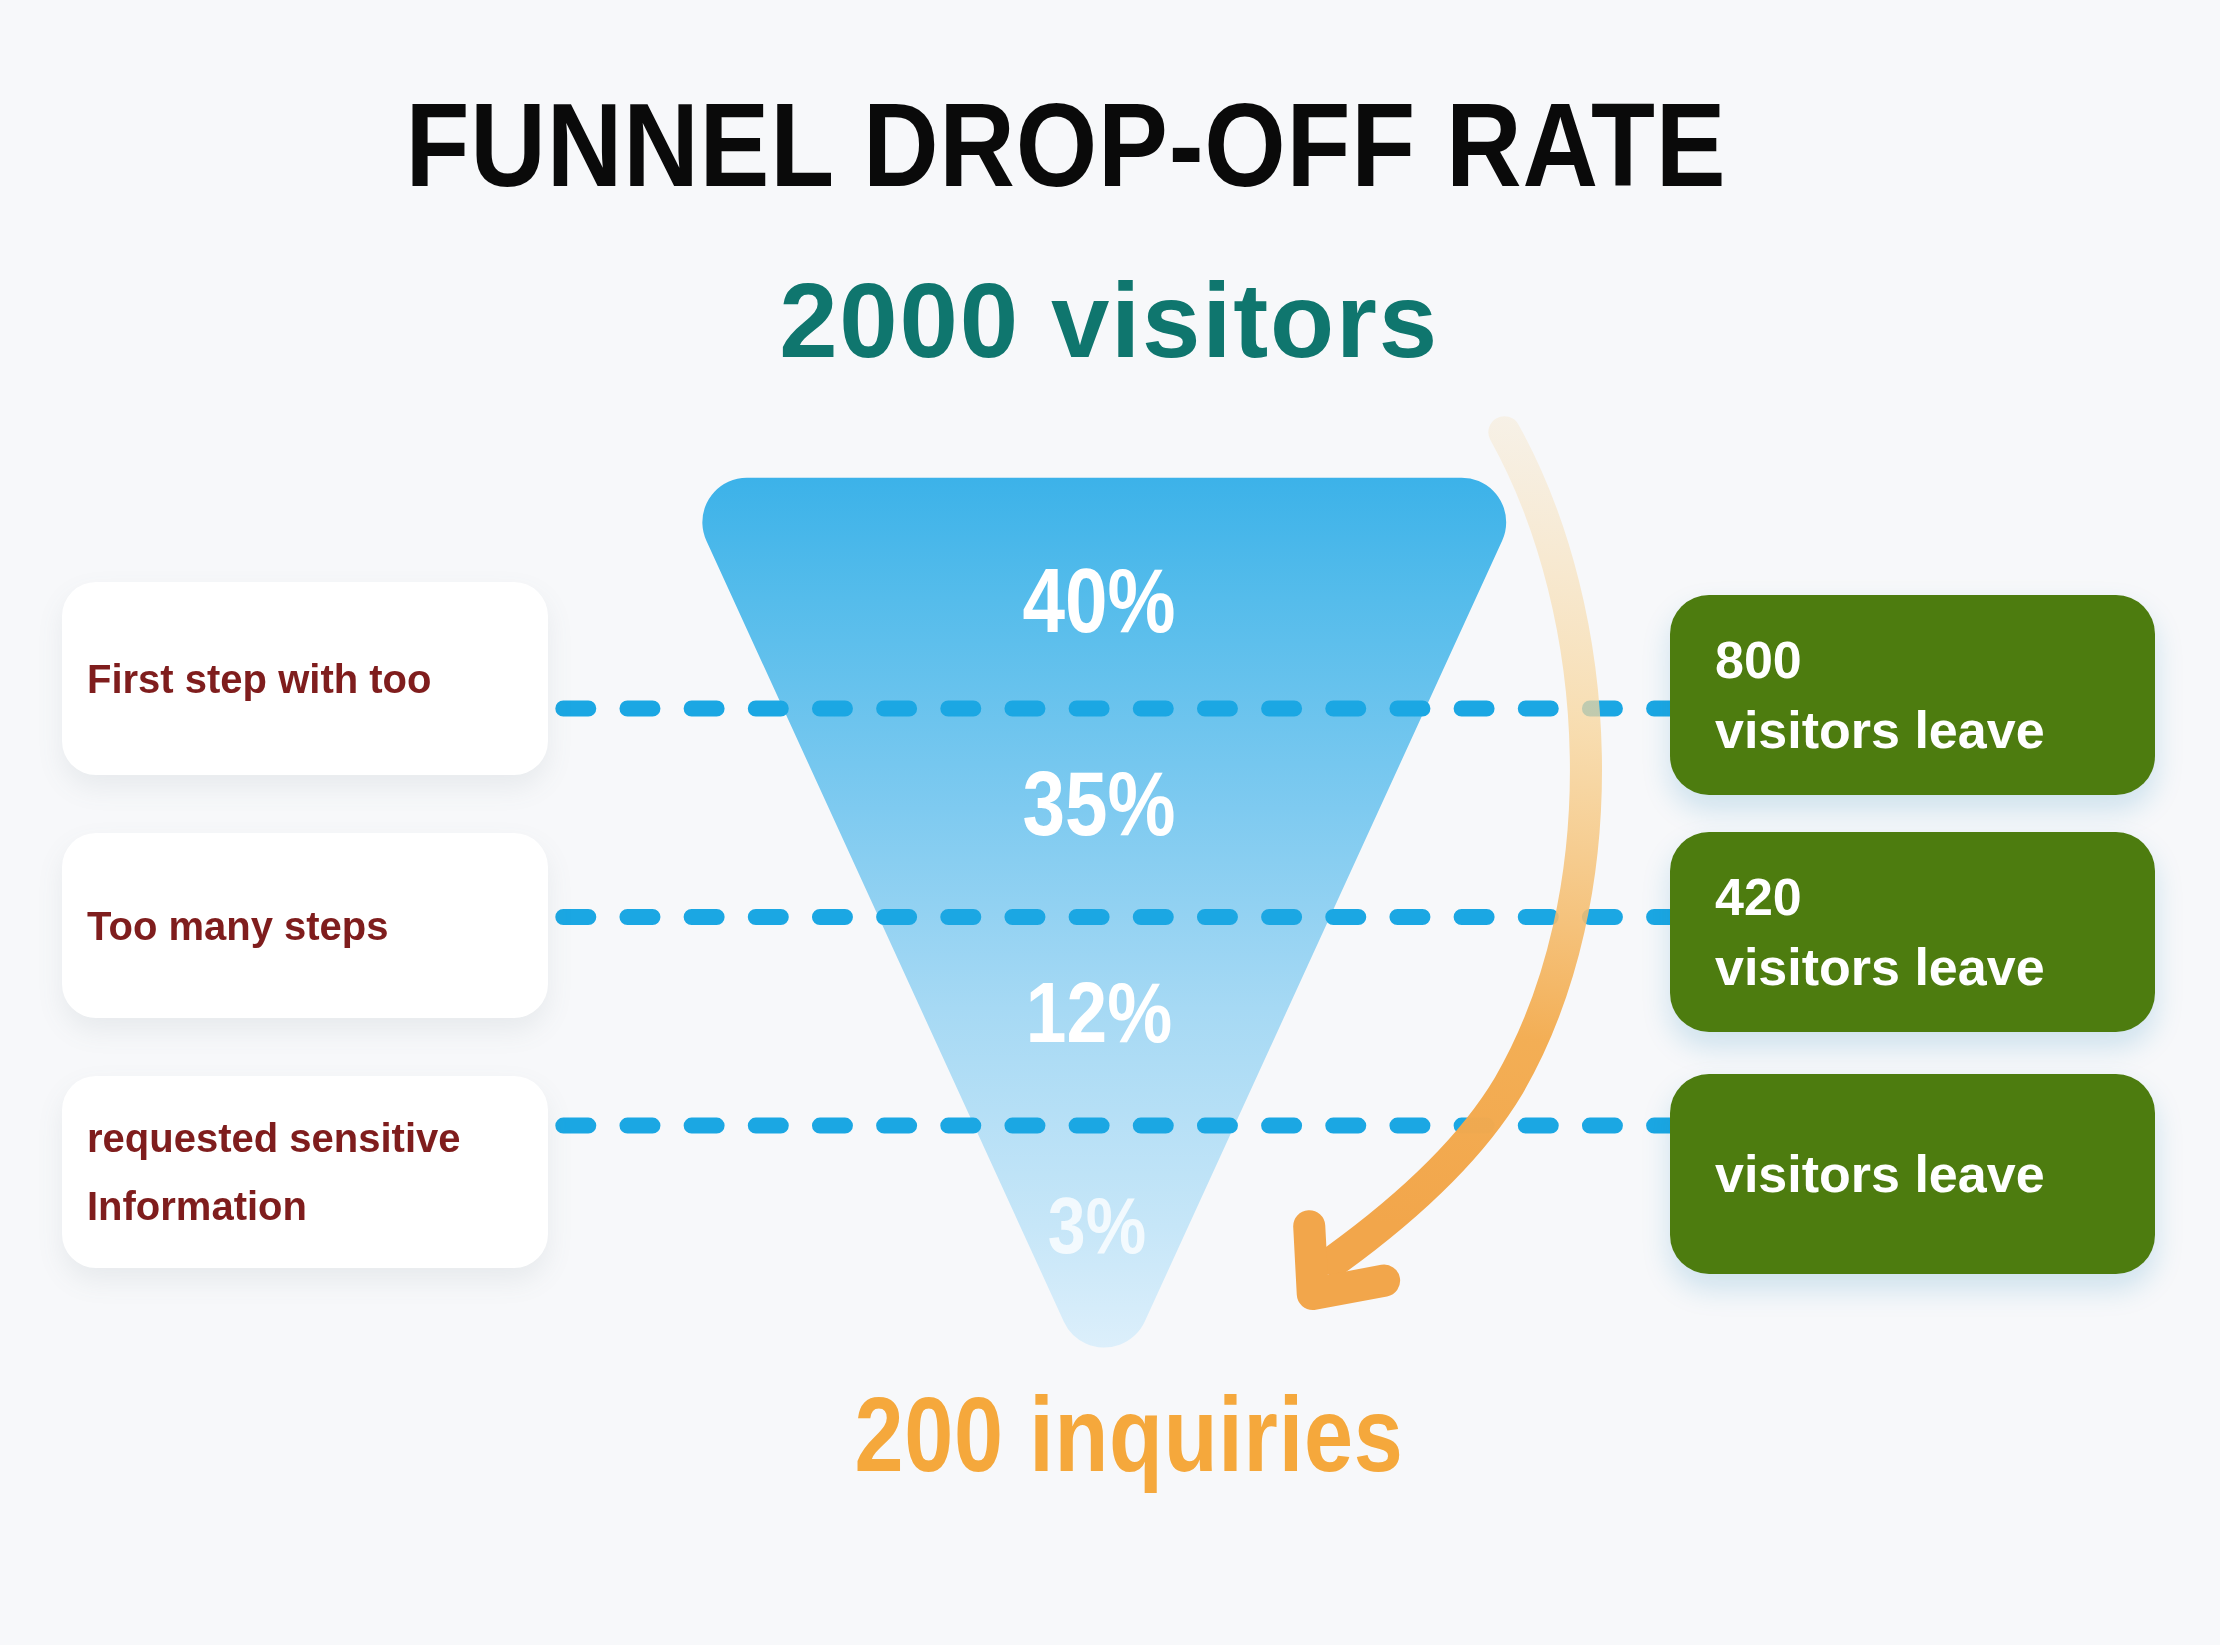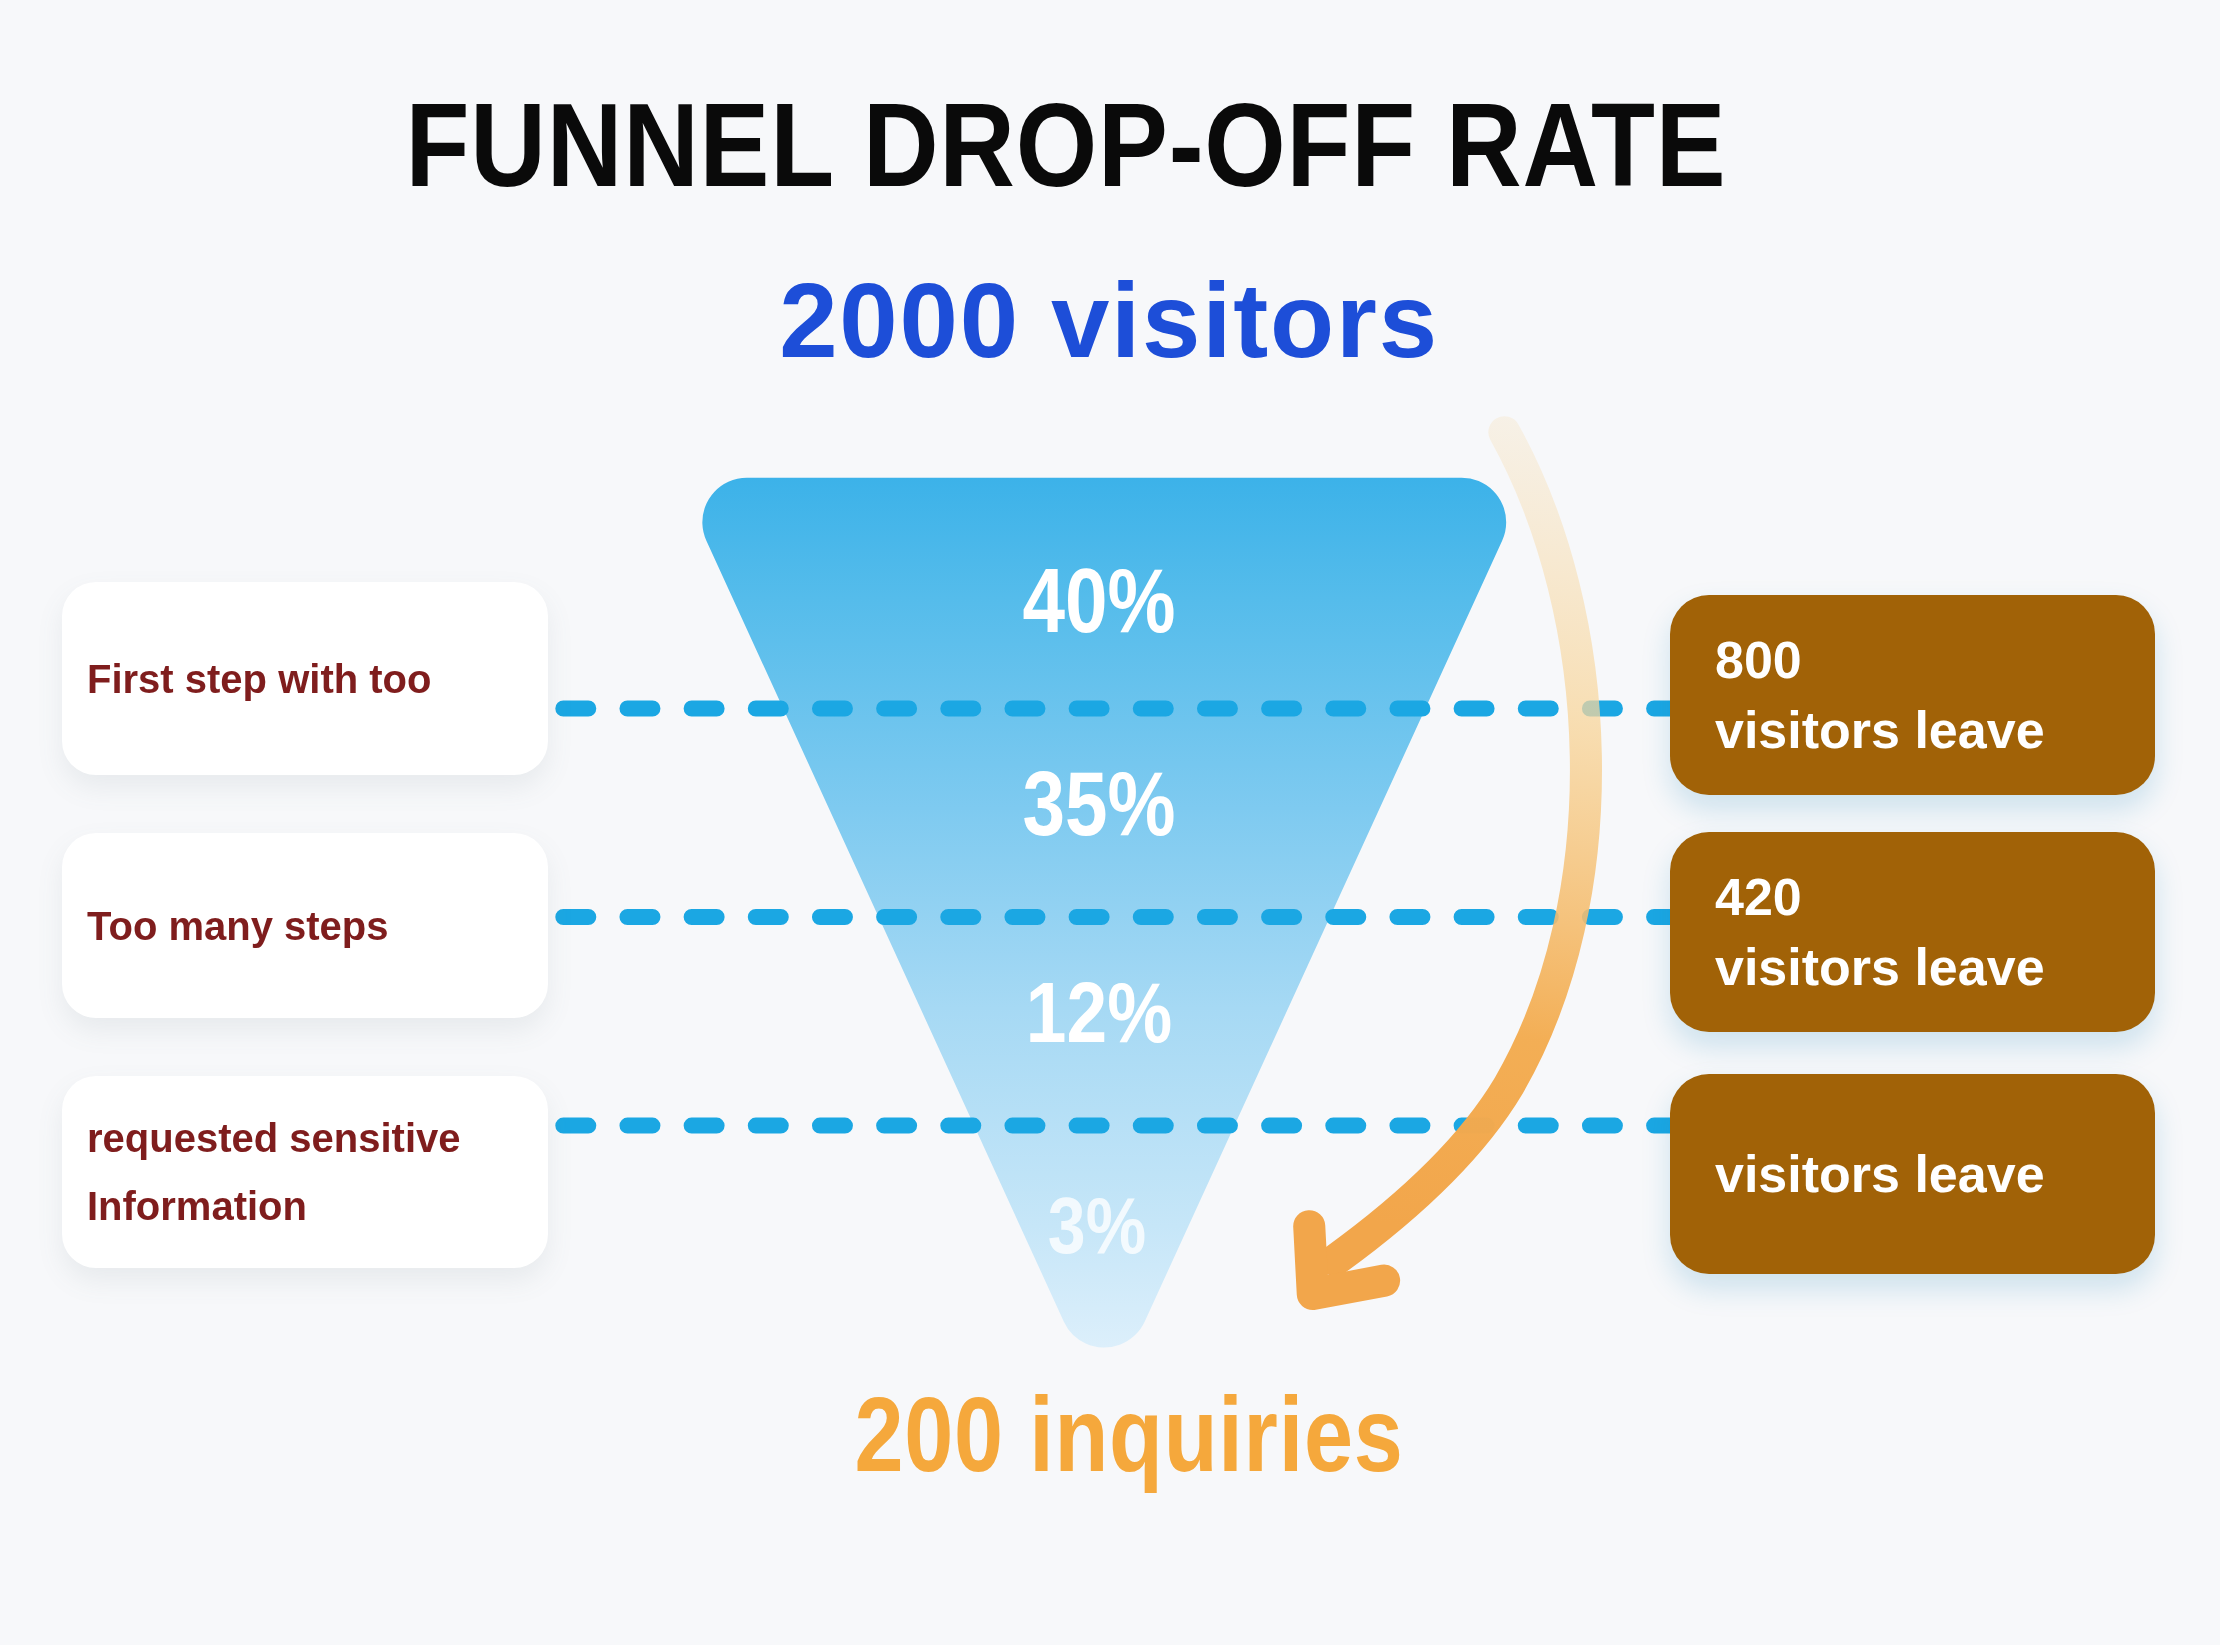--- a/index.html
+++ b/index.html
@@ -11,21 +11,21 @@
   .abs{position:absolute;}
   .title{
     left:1066px;top:144px;
     transform:translate(-50%,-50%) scaleX(0.88);
     font-size:119px;font-weight:bold;color:#0a0a0a;
     white-space:nowrap;letter-spacing:0.9px;
   }
   .subtitle{
     left:1109px;top:321px;
     transform:translate(-50%,-50%);
-    font-size:105px;font-weight:bold;color:#1d4ed8;
+    font-size:105px;font-weight:bold;color:#0f766e;
     white-space:nowrap;letter-spacing:1.8px;
   }
   .bottom-metric{
     left:1129px;top:1435px;
     transform:translate(-50%,-50%) scaleX(0.84);
     font-size:105px;font-weight:bold;color:#F5A83C;
     white-space:nowrap;letter-spacing:0.9px;
   }
   svg.layer{position:absolute;left:0;top:0;width:2221px;height:1646px;display:block;}
   .pct{
@@ -43,21 +43,21 @@
     display:flex;flex-direction:column;justify-content:center;
     padding:0 21.4px 0 25px;
     font-size:40px;font-weight:bold;color:#7f1d1d;line-height:1.7;
   }
   .reason-1{top:582px;height:193px;}
   .reason-2{top:833px;height:185px;}
   .reason-3{top:1076px;height:192px;}
   .reason-box span{display:block;}
   .leave-box{
     position:absolute;left:1670px;width:485px;height:200px;box-sizing:border-box;
-    background:#a16207;border-radius:39px;
+    background:#4d7c0f;border-radius:39px;
     box-shadow:0 14.3px 28.5px rgba(18,130,185,0.18);
     display:flex;flex-direction:column;justify-content:center;
     padding:0 21.4px 0 45px;
     font-size:52px;font-weight:bold;color:#ffffff;line-height:1.35;
   }
   .leave-1{top:595px;}
   .leave-2{top:832px;}
   .leave-3{top:1074px;}
   .leave-box span{display:block;}
 </style>

